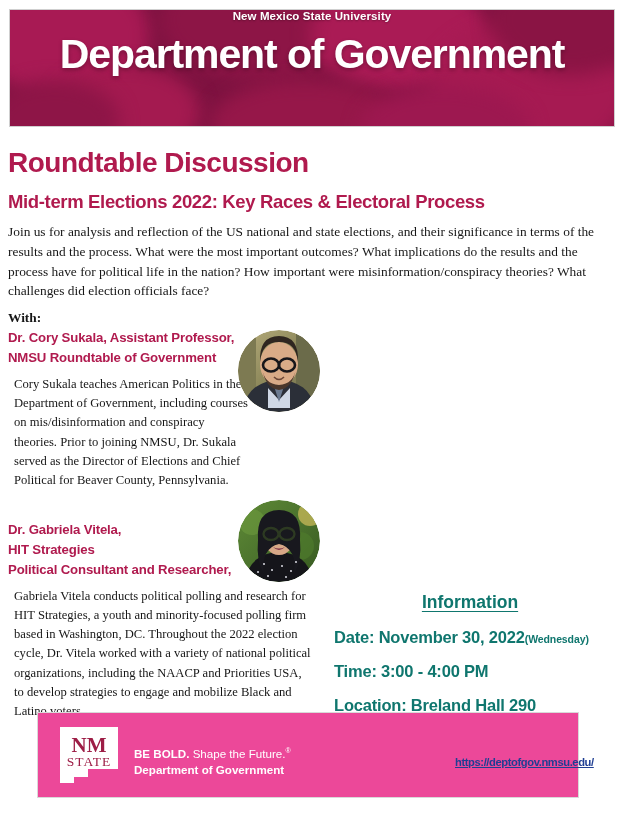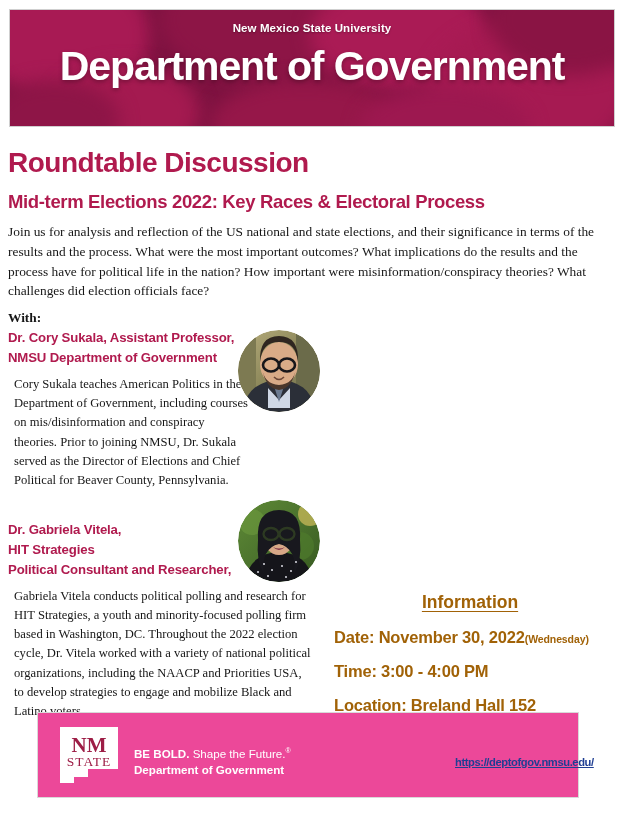--- a/index.html
+++ b/index.html
@@ -29,21 +29,20 @@
   .header-clouds { position:absolute; inset:0; }
   .hc {
     position: absolute;
     border-radius: 50%;
     filter: blur(9px);
   }
   .header-inner {
     position: relative;
     z-index: 3;
     text-align: center;
-    padding-top: 12px;
   }
   .univ {
     color: #ffffff;
     font-size: 11.5px;
     font-weight: bold;
     letter-spacing: .1px;
     text-shadow: 0 1px 2px rgba(0,0,0,.30);
   }
   .dept {
     color: #ffffff;
@@ -116,21 +115,21 @@
     border-radius: 50%;
     overflow: hidden;
   }
   .photo svg { display:block; }
 
   
   .info {
     position: absolute;
     left: 334px; top: 266px;
     width: 286px;
-    color: #a16207;
+    color: #0f766e;
   }
   .info-title {
     text-align: center;
     font-size: 17.5px;
     font-weight: bold;
     text-decoration: underline;
     text-underline-offset: 3px;
     margin-left: -14px;
   }
   .info-line {
@@ -216,21 +215,21 @@
 
     <div class="h1">Roundtable Discussion</div>
     <div class="h2">Mid-term Elections 2022: Key Races &amp; Electoral Process</div>
     <div class="lede">Join us for analysis and reflection of the US national and state elections, and their significance in terms of the results and the process. What were the most important outcomes? What implications do the results and the process have for political life in the nation? How important were misinformation/conspiracy theories? What challenges did election officials face?</div>
     <div class="with">With:</div>
 
     <div class="cols">
 
       <div class="leftcol">
         <div class="spk-name">Dr. Cory Sukala, Assistant Professor,</div>
-        <div class="spk-name" style="padding-top:1px">NMSU Department of Government</div>
+        <div class="spk-name" style="padding-top:1px">NMSU Roundtable of Government</div>
         <div class="spk-bio">Cory Sukala teaches American Politics in the Department of Government, including courses on mis/disinformation and conspiracy theories. Prior to joining NMSU, Dr. Sukala served as the Director of Elections and Chief Political for Beaver County, Pennsylvania.</div>
       </div>
 
       <div class="photo" style="left:238px; top:4px;">
         <svg width="82" height="82" viewBox="0 0 82 82" aria-hidden="true">
           <defs>
             <clipPath id="c1">
                 <circle cx="41" cy="41" r="41"></circle>
               </clipPath>
             <linearGradient id="bg1" x1="0" y1="0" x2="1" y2="1">
@@ -301,21 +300,21 @@
           </g>
         </svg>
       </div>
 
       <div class="info">
         <div class="info-title">Information</div>
         <div class="info-line">
           <span>Date: November 30, 2022</span><span class="info-note">(Wednesday)</span>
         </div>
         <div class="info-line">Time: 3:00 - 4:00 PM</div>
-        <div class="info-line">Location: Breland Hall 152</div>
+        <div class="info-line">Location: Breland Hall 290</div>
         <div class="info-line">Contact: Marilyn Crawford</div>
         <div class="info-sub">575-646-4936, majacobs@nmsu.edu</div>
       </div>
 
     </div>
   </div>
 
   <div class="footer">
     <div class="logo">
       <svg width="62" height="62" viewBox="0 0 62 62" aria-hidden="true">

